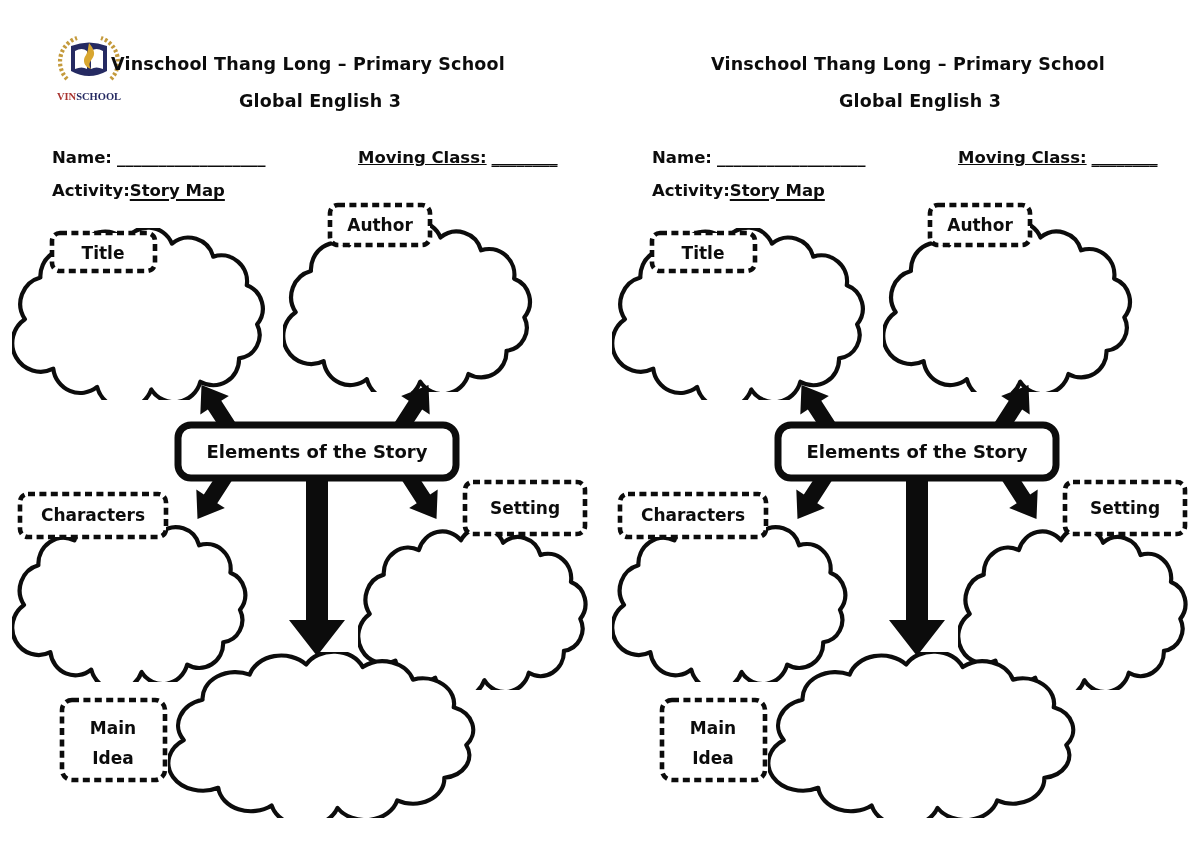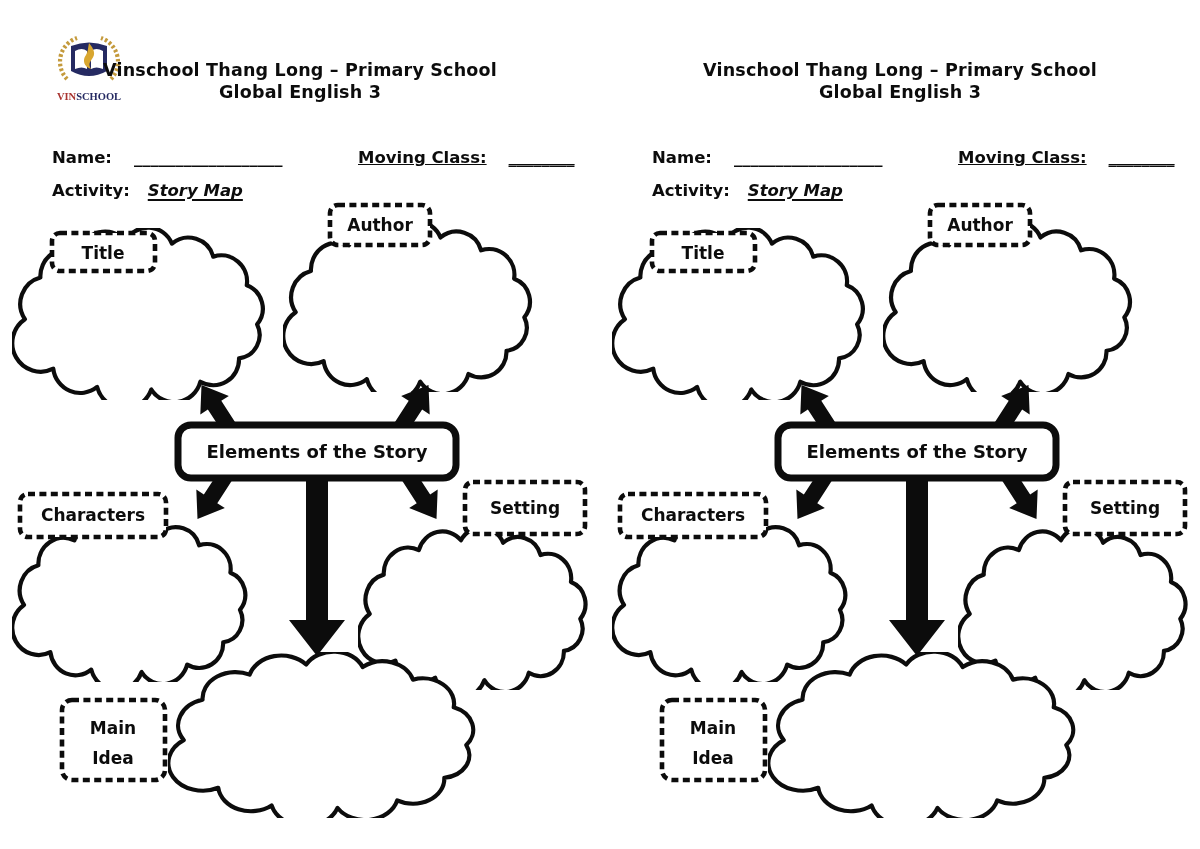--- a/index.html
+++ b/index.html
@@ -3,29 +3,29 @@
 <meta charset="utf-8">
 <style>
   html,body{margin:0;padding:0;background:#ffffff;}
   body{width:1200px;height:849px;font-family:"DejaVu Sans",sans-serif;color:#0c0c0c;}
   .sheet{position:relative;width:1200px;height:849px;background:#ffffff;overflow:hidden;}
   .panel{position:absolute;top:0;width:600px;height:849px;}
   .logo{position:absolute;left:54px;top:26px;}
   .logo-wordmark{font-family:"Liberation Serif",serif;font-weight:bold;}
   .hdr{position:absolute;left:0;width:100%;text-align:center;font-size:17.5px;
        font-weight:600;letter-spacing:.2px;white-space:nowrap;}
-  .hdr1{top:60px;}
-  .hdr2{top:82px;}
+  .hdr1{top:54px;padding-left:8px;}
+  .hdr2{top:91px;padding-left:20px;}
   .row{position:absolute;font-size:16.5px;font-weight:600;white-space:nowrap;}
   .name-row{left:52px;top:148px;}
   .class-row{left:358px;top:148px;text-decoration:underline;}
   .activity-row{left:52px;top:181px;}
-  .blank{margin-left:22px;letter-spacing:0;}
-  .activity-value{margin-left:18px;font-weight:800;text-decoration:underline;
-       text-decoration-thickness:2.2px;text-underline-offset:3px;font-style:italic;}
+  .blank{margin-left:5px;letter-spacing:0;}
+  .activity-value{margin-left:0;font-weight:800;text-decoration:underline;
+       text-decoration-thickness:2.2px;text-underline-offset:3px;}
   .map{position:absolute;left:0;top:200px;}
   .map text{font-family:"DejaVu Sans",sans-serif;font-weight:bold;fill:#0c0c0c;}
   .dashedrect{fill:#ffffff;stroke:#0c0c0c;stroke-width:4.6;stroke-dasharray:7 4.4;}
   .centerrect{fill:#ffffff;stroke:#0c0c0c;stroke-width:7;}
   .arrow{fill:#0c0c0c;stroke:none;}
 </style>
 </head>
 <body>
 
 <div class="sheet">

